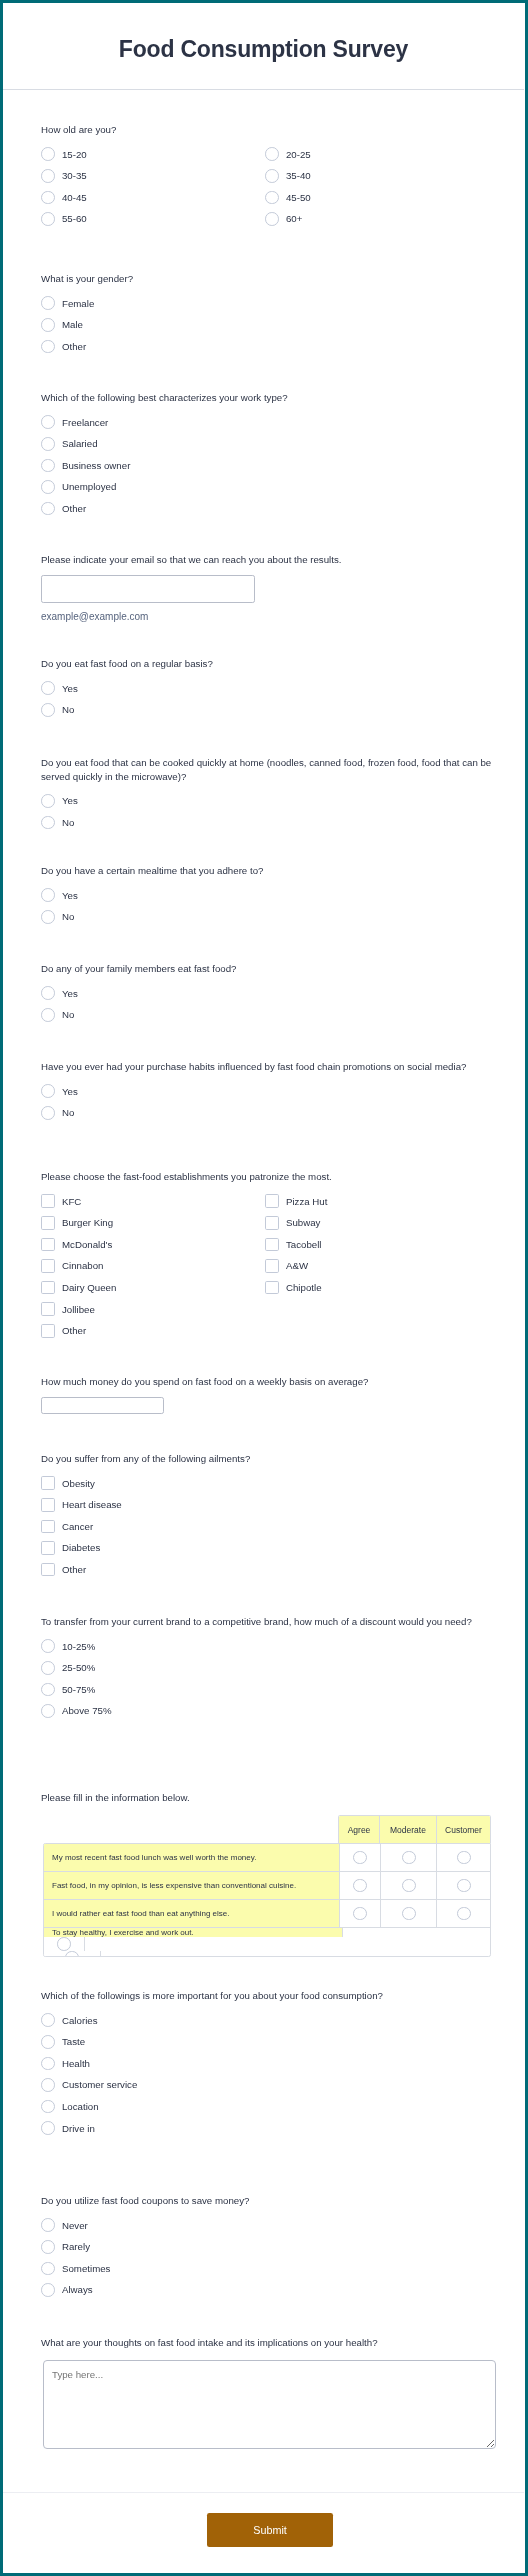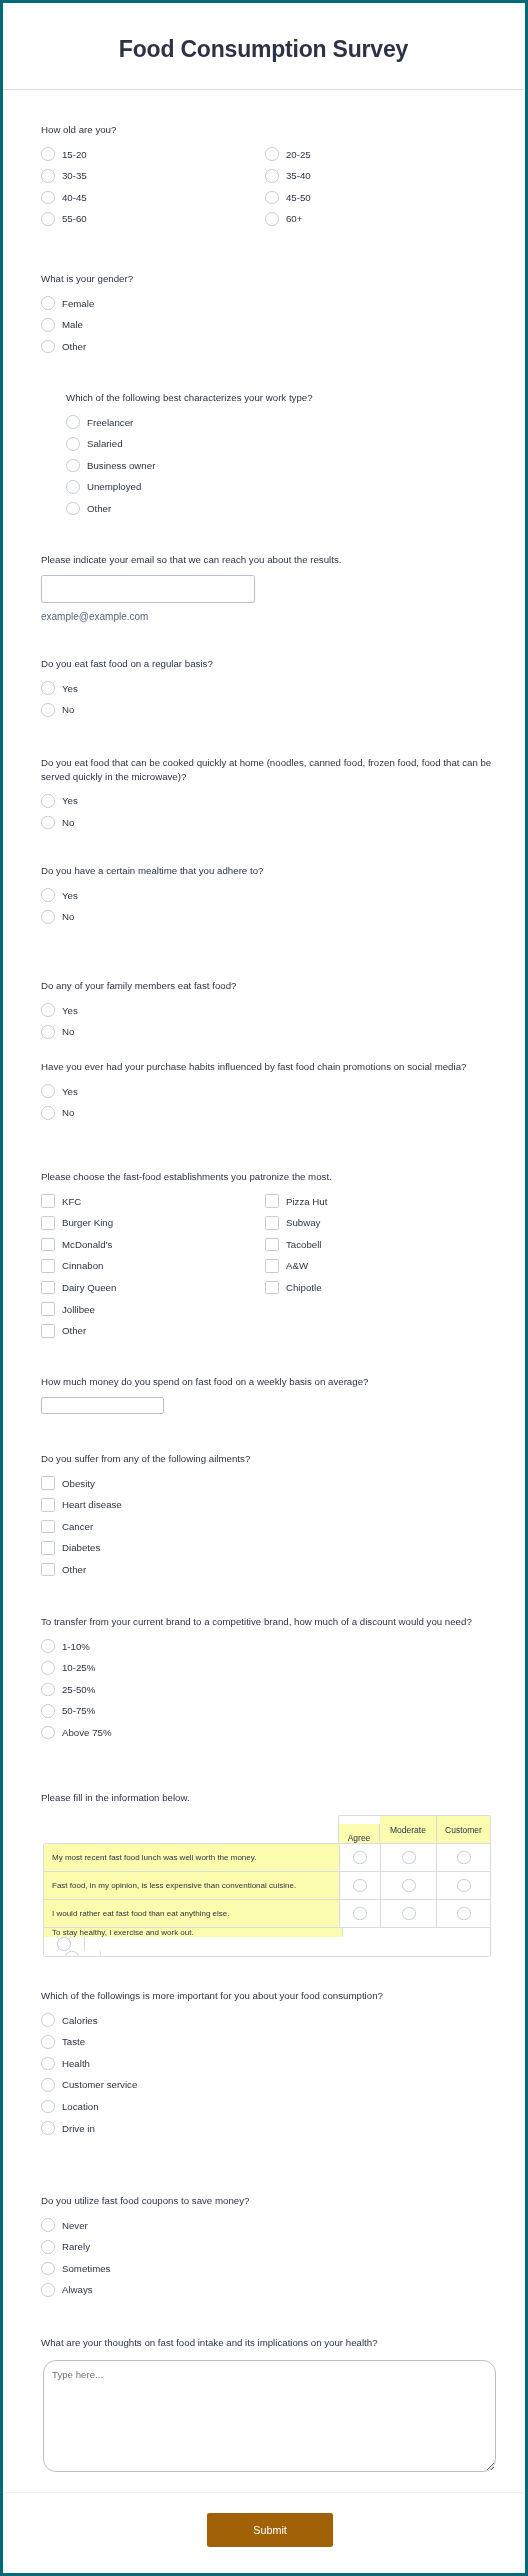--- a/index.html
+++ b/index.html
@@ -21,21 +21,21 @@
   .matrix { position: absolute; left: 40px; top: 1812px; width: 448px; }
   .m-head { position: absolute; left: 295px; top: 0; height: 28px; display: flex; border: 0.6px solid #d8dce3; border-bottom: none; border-radius: 2.3px 2.3px 0 0; overflow: hidden; }
   .m-hcell { background: #fbfcad; height: 28px; display: flex; align-items: center; justify-content: center; font-size: 8.5px; color: #2c3345; border-right: 0.6px solid #d8dce3; }
   .m-hcell:last-child { border-right: none; }
   .m-body { position: absolute; left: 0; top: 28px; width: 448px; border: 0.6px solid #d8dce3; border-radius: 2.3px 0 2.3px 2.3px; overflow: hidden; }
   .m-row { display: flex; height: 28px; border-bottom: 0.6px solid #d8dce3; }
   .m-row:last-child { border-bottom: none; flex-direction: column; }
   .m-rlabel { width: 299px; background: #fbfcad; display: flex; align-items: center; padding-left: 8px; font-size: 8px; color: #2c3345; border-right: 0.6px solid #d8dce3; }
   .m-cell { display: flex; align-items: center; justify-content: center; background: #fff; border-right: 0.6px solid #d8dce3; }
   .m-cell:last-child { border-right: none; }
-  .textarea { position: absolute; left: 40px; top: 2357px; width: 453px; height: 112px; border: 0.6px solid #b8bdc9; border-radius: 13px; background: #fff; padding: 8px 8px; font-size: 9.7px; color: #8d96a8; font-family: "Liberation Sans", sans-serif; resize: both; }
+  .textarea { position: absolute; left: 40px; top: 2357px; width: 453px; height: 89px; border: 0.6px solid #b8bdc9; border-radius: 4px; background: #fff; padding: 8px 8px; font-size: 9.7px; color: #8d96a8; font-family: "Liberation Sans", sans-serif; resize: both; }
   .divider { position: absolute; left: 0; top: 2489px; width: 521px; height: 0.6px; background: #eceef2; }
   .submit { position: absolute; left: 204px; top: 2510px; width: 126px; height: 34px; background: #a16207; border: none; border-radius: 2.3px; color: #fff; font-size: 10.8px; font-family: "Liberation Sans", sans-serif; cursor: pointer; }
 </style>
 </head>
 <body>
 
 <div class="frame">
 
   <div class="header">
     <h1 class="title">Food Consumption Survey</h1>
@@ -90,21 +90,21 @@
           <span class="radio"></span>
           <span class="opt-label">Male</span>
         </label>
       <label class="opt">
           <span class="radio"></span>
           <span class="opt-label">Other</span>
         </label>
     </div>
   </div>
 
-  <div class="q" style="top:388px;margin-left:25px;">
+  <div class="q" style="top:388px;">
     <div class="q-label">Which of the following best characterizes your work type?</div>
     <div class="opts">
       <label class="opt">
           <span class="radio"></span>
           <span class="opt-label">Freelancer</span>
         </label>
       <label class="opt">
           <span class="radio"></span>
           <span class="opt-label">Salaried</span>
         </label>
@@ -164,21 +164,21 @@
           <span class="radio"></span>
           <span class="opt-label">Yes</span>
         </label>
       <label class="opt">
           <span class="radio"></span>
           <span class="opt-label">No</span>
         </label>
     </div>
   </div>
 
-  <div class="q" style="top:959px;margin-top:17px;">
+  <div class="q" style="top:959px;">
     <div class="q-label">Do any of your family members eat fast food?</div>
     <div class="opts">
       <label class="opt">
           <span class="radio"></span>
           <span class="opt-label">Yes</span>
         </label>
       <label class="opt">
           <span class="radio"></span>
           <span class="opt-label">No</span>
         </label>
@@ -283,24 +283,20 @@
           <span class="opt-label">Other</span>
         </label>
     </div>
   </div>
 
   <div class="q" style="top:1612px;">
     <div class="q-label">To transfer from your current brand to a competitive brand, how much of a discount would you need?</div>
     <div class="opts">
       <label class="opt">
           <span class="radio"></span>
-          <span class="opt-label">1-10%</span>
-        </label>
-      <label class="opt">
-          <span class="radio"></span>
           <span class="opt-label">10-25%</span>
         </label>
       <label class="opt">
           <span class="radio"></span>
           <span class="opt-label">25-50%</span>
         </label>
       <label class="opt">
           <span class="radio"></span>
           <span class="opt-label">50-75%</span>
         </label>
@@ -309,21 +305,21 @@
           <span class="opt-label">Above 75%</span>
         </label>
     </div>
   </div>
 
   <div class="q" style="top:1788px;">
     <div class="q-label">Please fill in the information below.</div>
   </div>
   <div class="matrix">
     <div class="m-head">
-      <div class="m-hcell" style="width:41px;margin-top:8px;">Agree</div>
+      <div class="m-hcell" style="width:41px;">Agree</div>
       <div class="m-hcell" style="width:57px;">Moderate</div>
       <div class="m-hcell" style="width:53px;">Customer</div>
     </div>
     <div class="m-body">
       <div class="m-row">
         <div class="m-rlabel">My most recent fast food lunch was well worth the money.</div>
         <div class="m-cell" style="width:41px;">
             <span class="radio"></span>
           </div>
         <div class="m-cell" style="width:57px;">

